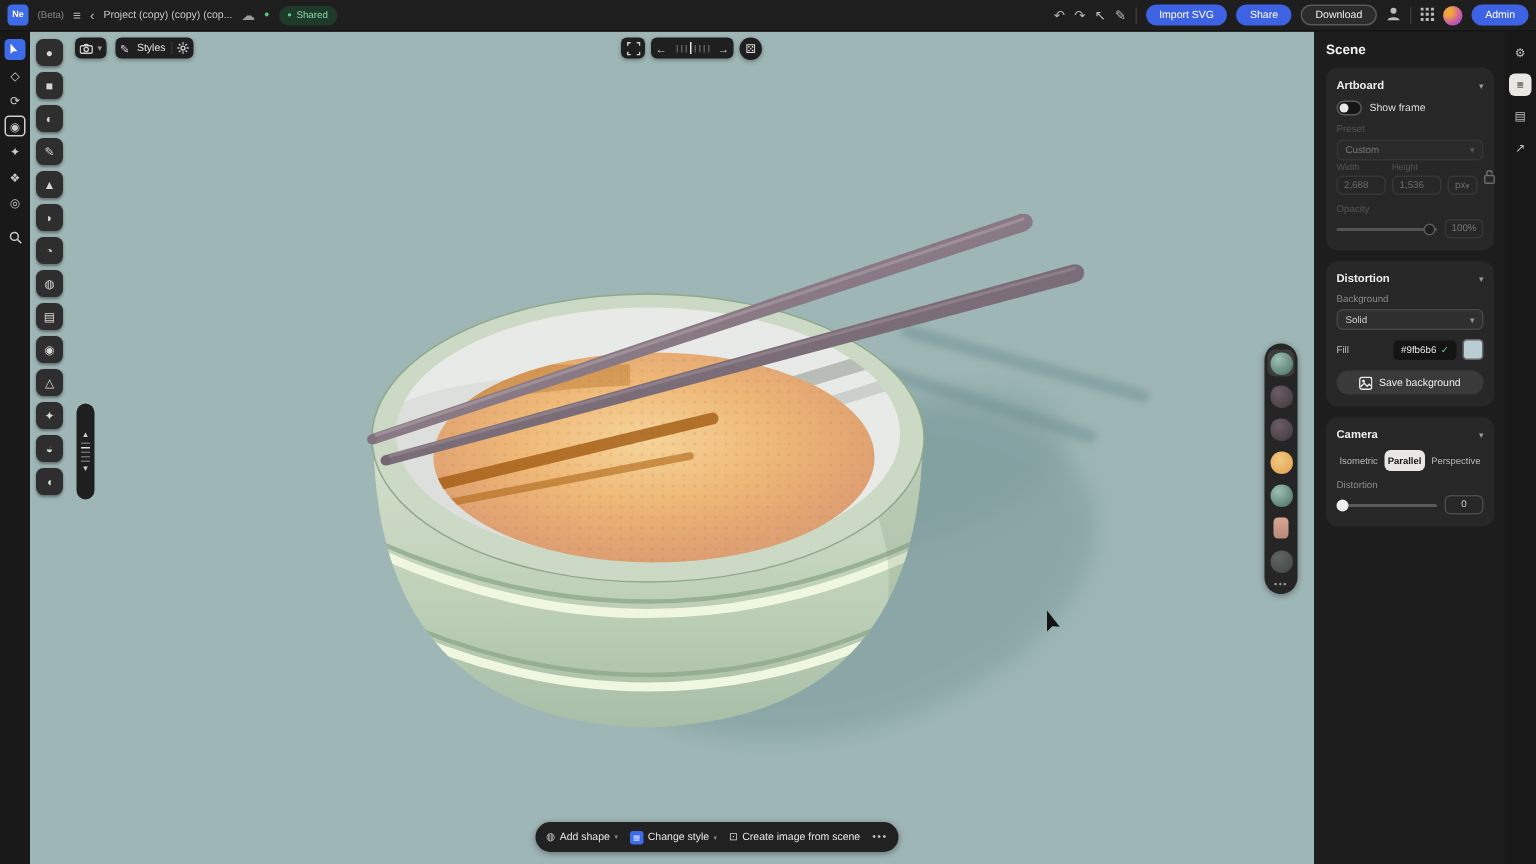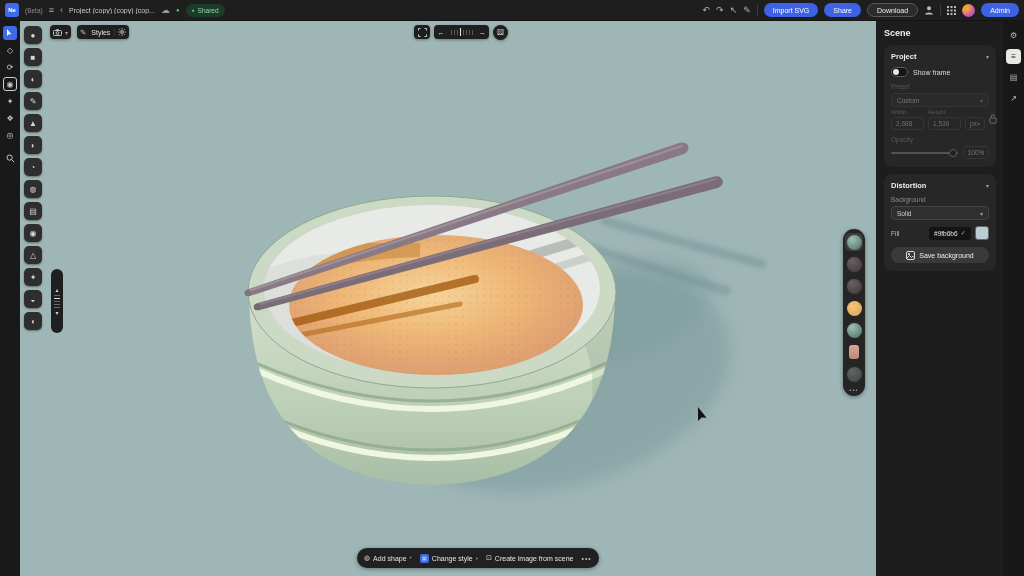--- a/index.html
+++ b/index.html
@@ -410,21 +410,21 @@
   <span class="shapebtn">✦</span>
   <span class="shapebtn">◒</span>
   <span class="shapebtn">◖</span>
 </div>
 
 <aside class="panel">
   <div class="panel-title">Scene</div>
 
   <section class="card">
     <div class="card-head">
-      <span class="card-title">Project</span>
+      <span class="card-title">Artboard</span>
       <span class="chev">▾</span>
     </div>
     <div class="row">
       <span class="toggle">
           <span class="knob"></span>
         </span>
       <span class="lbl-light">Show frame</span>
     </div>
     <div class="lbl dim">Preset</div>
     <div class="select dim">
@@ -481,20 +481,38 @@
     <button class="savebtn">
       <svg width="9" height="9" viewBox="0 0 9 9">
           <rect x="0.5" y="0.5" width="8" height="8" rx="1.5" fill="none" stroke="#ededed" stroke-width="0.9"></rect>
           <circle cx="3" cy="3" r="1" fill="#ededed"></circle>
           <path d="M1 7 L3.5 4.5 L5.5 6.5 L6.8 5.2 L8 6.4" fill="none" stroke="#ededed" stroke-width="0.9"></path>
         </svg>
       <span>Save background</span>
     </button>
   </section>
 
+  <section class="card">
+    <div class="card-head">
+      <span class="card-title">Camera</span>
+      <span class="chev">▾</span>
+    </div>
+    <div class="seg">
+      <button class="segbtn">Isometric</button>
+      <button class="segbtn sel">Parallel</button>
+      <button class="segbtn">Perspective</button>
+    </div>
+    <div class="lbl">Distortion</div>
+    <div class="sliderrow">
+      <span class="slider" style="background:#5a5a5a;">
+          <span class="sknob" style="left:0; background:#eee; border-color:#eee;"></span>
+        </span>
+      <span class="valbox">0</span>
+    </div>
+  </section>
 </aside>
 
 <div class="rail">
   <span class="railbtn">⚙</span>
   <span class="railbtn sel">≡</span>
   <span class="railbtn">▤</span>
   <span class="railbtn">↗</span>
 </div>
 
 </body></html>

